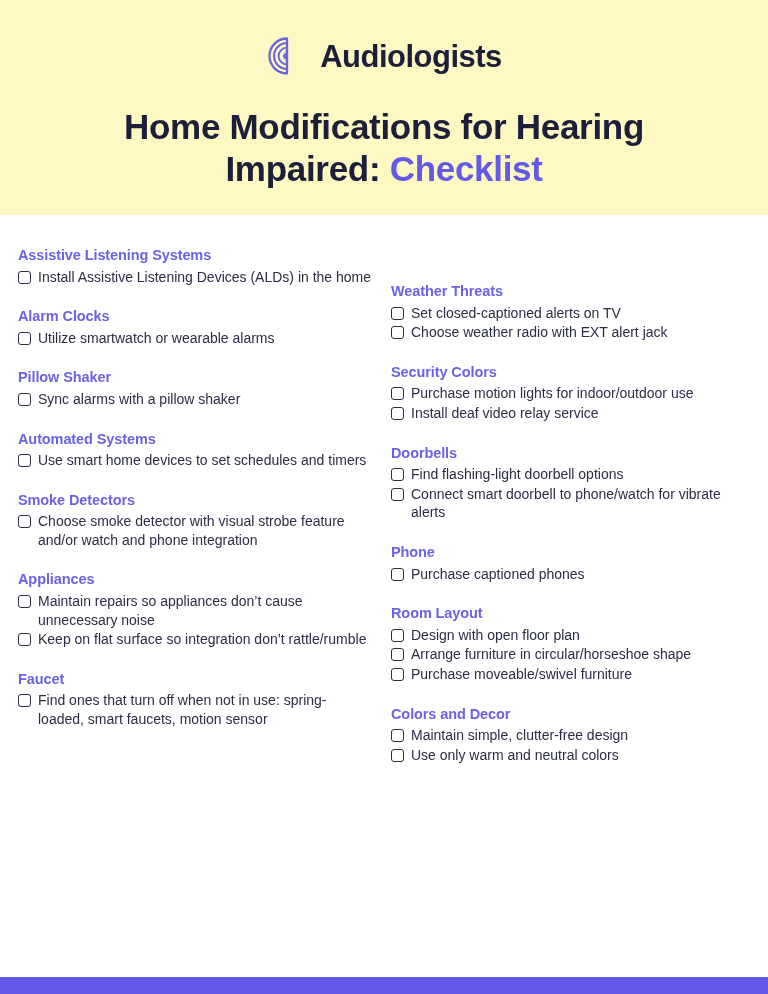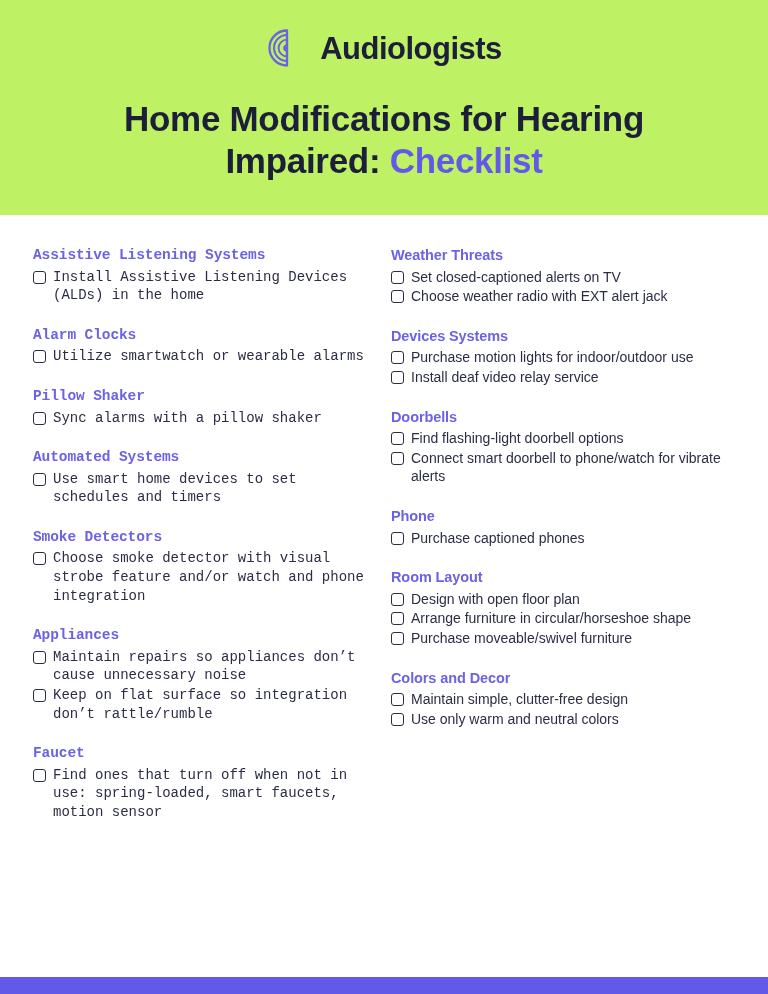--- a/index.html
+++ b/index.html
@@ -14,25 +14,25 @@
     background: #ffffff;
     color: #2b2d45;
     position: relative;
     overflow: hidden;
   }
 
   
   .header-band {
     width: 768px;
     height: 215px;
-    background: #bef264;
+    background: #fef9c3;
     display: flex;
     flex-direction: column;
     align-items: center;
-    padding-top: 22px;
+    padding-top: 30px;
   }
 
   .brand {
     display: flex;
     align-items: center;
     gap: 12px;
     height: 52px;
   }
 
   .brand-mark {
@@ -70,29 +70,29 @@
     padding: 31px 0 0 0;
   }
 
   .columns {
     display: flex;
     align-items: flex-start;
   }
 
   .col-left {
     width: 378px;
-    padding-left: 33px;
+    padding-left: 18px;
     padding-right: 6px;
-    font-family: Liberation Mono, monospace;
   }
 
   .col-right {
     width: 390px;
     padding-left: 13px;
     padding-right: 20px;
+    margin-top: 36px;
   }
 
   .section { margin-bottom: 21px; }
   .section:last-child { margin-bottom: 0; }
 
   .section-title {
     color: #6c62e4;
     font-size: 14.5px;
     font-weight: 700;
     line-height: 1.35;
@@ -245,21 +245,21 @@
               <span class="checkbox" role="checkbox" aria-checked="false"></span>
               <span class="check-label">Set closed-captioned alerts on TV</span>
             </li>
             <li class="check-item">
               <span class="checkbox" role="checkbox" aria-checked="false"></span>
               <span class="check-label">Choose weather radio with EXT alert jack</span>
             </li>
           </ul>
         </section>
         <section class="section">
-          <h2 class="section-title">Devices Systems</h2>
+          <h2 class="section-title">Security Colors</h2>
           <ul class="items">
             <li class="check-item">
               <span class="checkbox" role="checkbox" aria-checked="false"></span>
               <span class="check-label">Purchase motion lights for indoor/outdoor use</span>
             </li>
             <li class="check-item">
               <span class="checkbox" role="checkbox" aria-checked="false"></span>
               <span class="check-label">Install deaf video relay service</span>
             </li>
           </ul>

